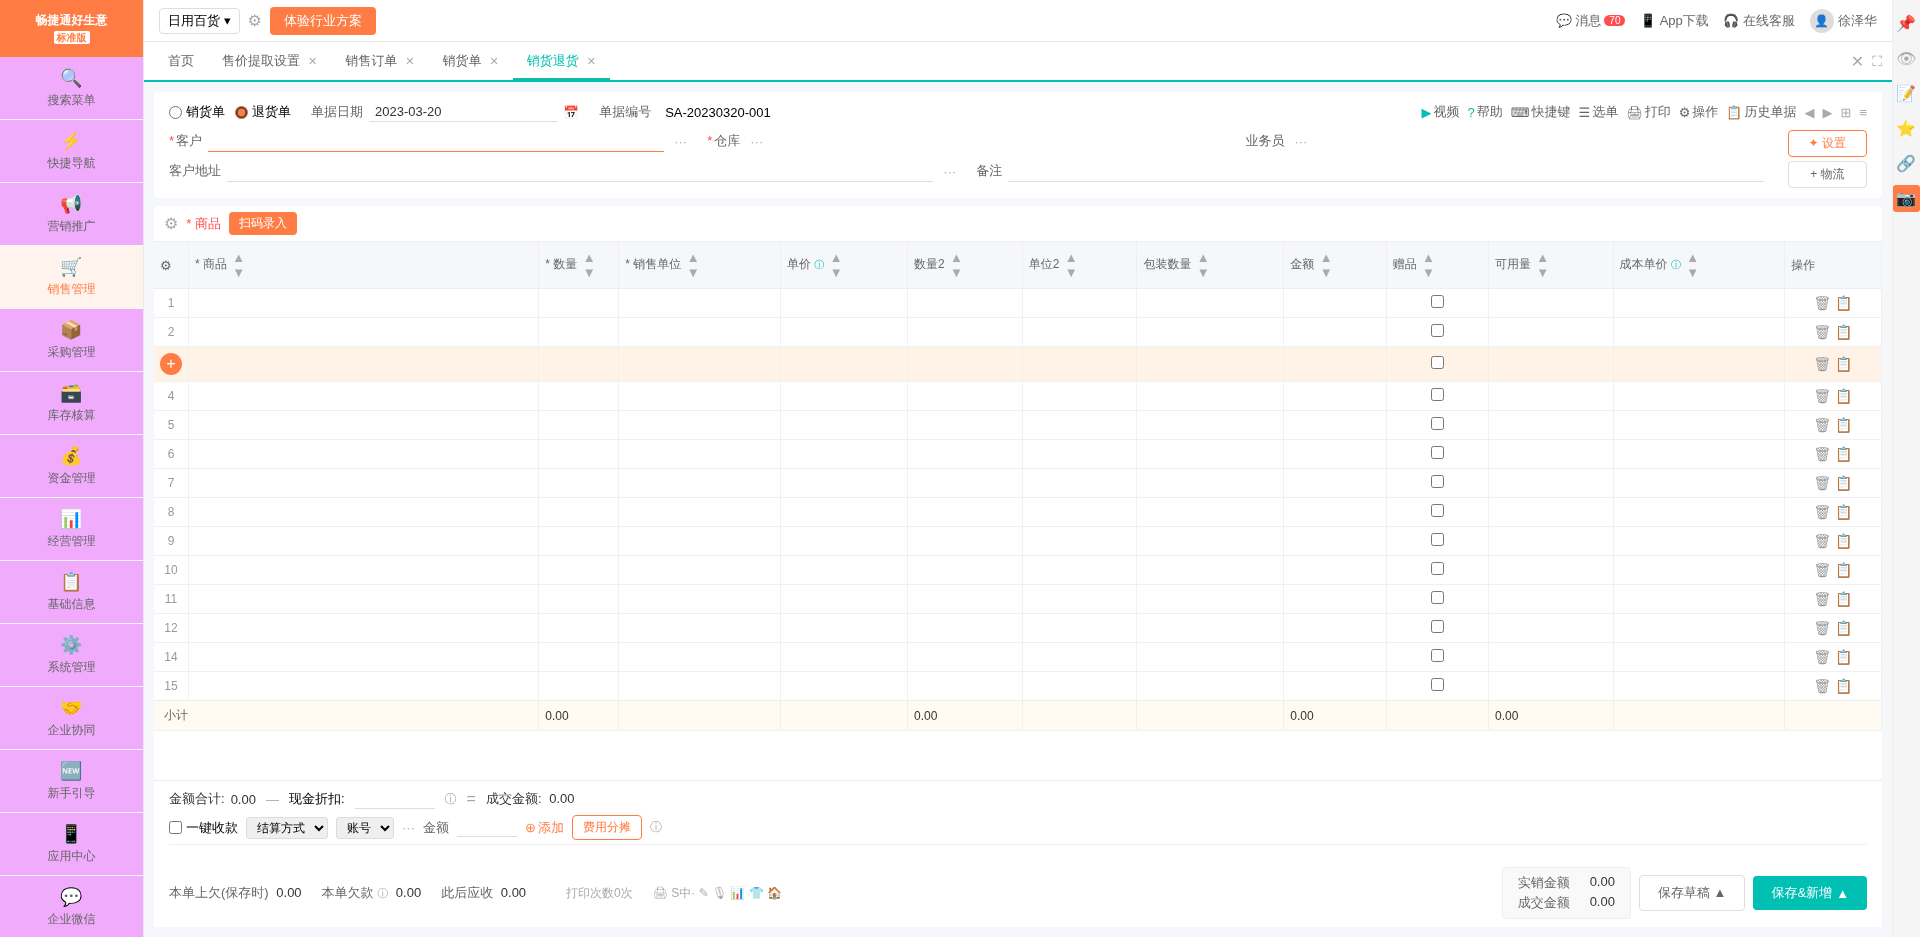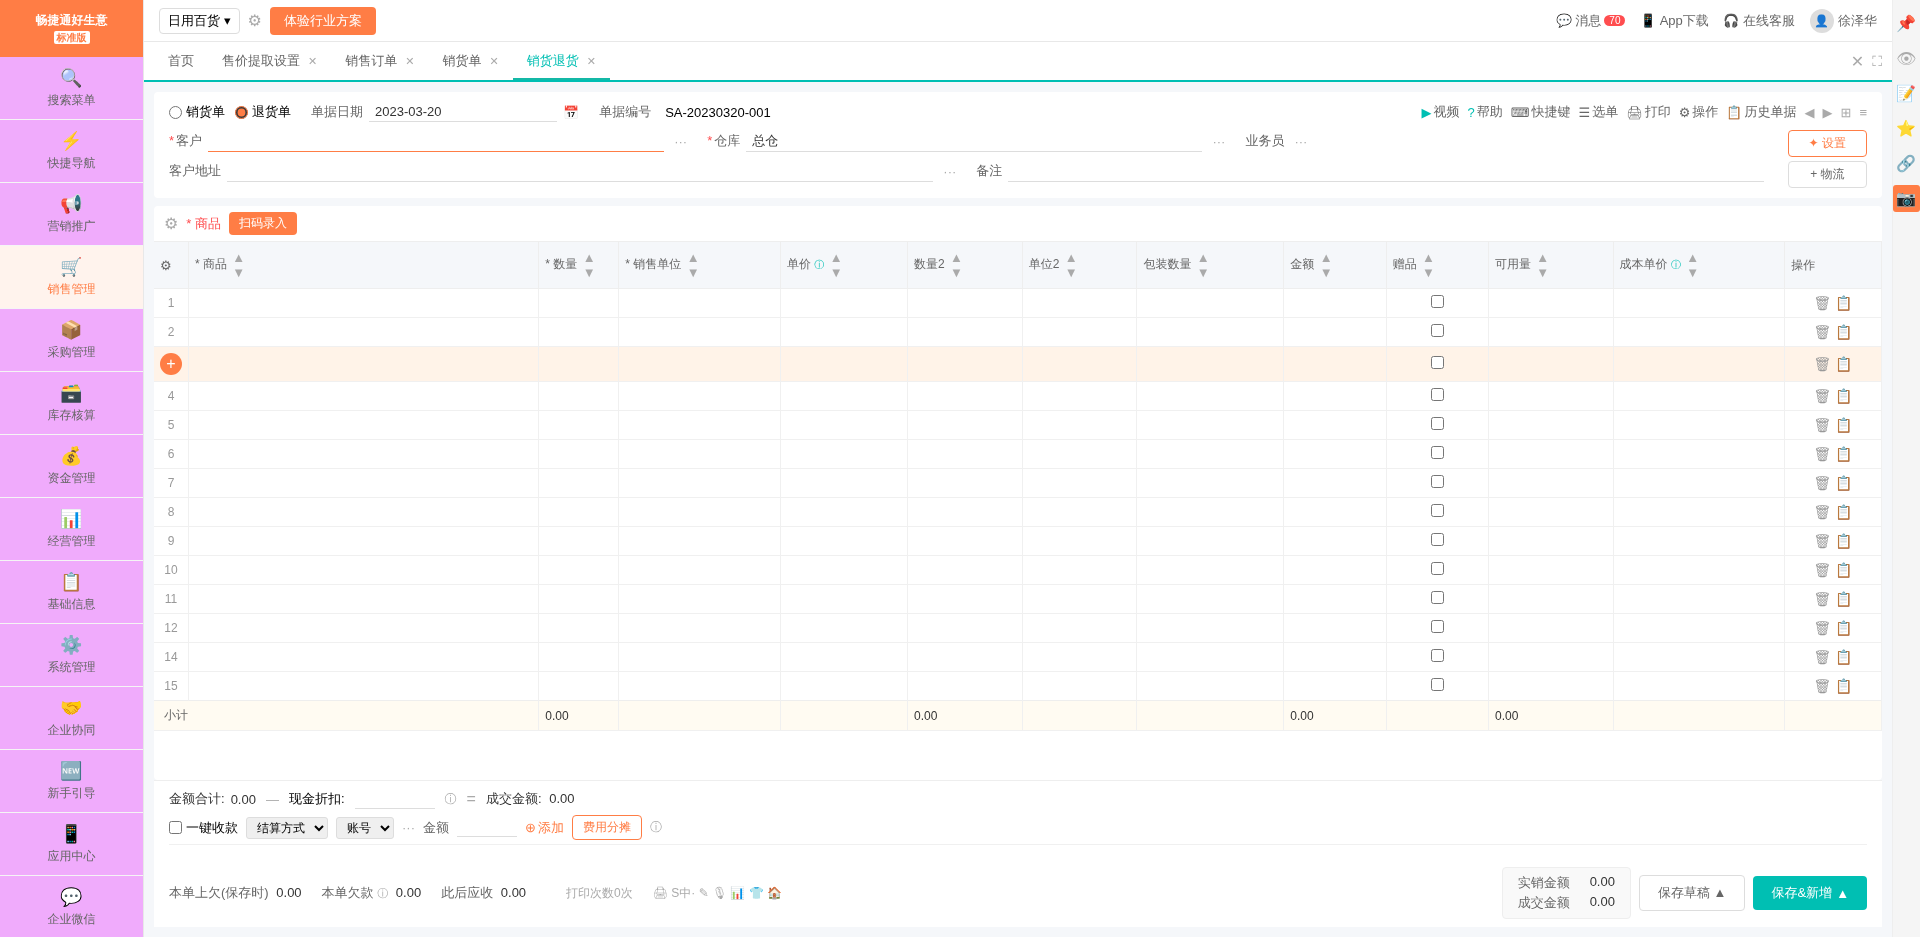--- a/index.html
+++ b/index.html
@@ -286,21 +286,20 @@
       <div style="display:flex; gap:24px; align-items:flex-start;">
         <div style="flex:1;">
           <div class="form-fields">
             <div class="form-field">
               <label class="required">客户</label>
               <input class="form-field-input" type="text" style="border-bottom: 1px solid rgb(255, 125, 69);">
               <span class="dots">···</span>
             </div>
             <div class="form-field">
               <label class="required">仓库</label>
-              <input class="form-field-input" type="text" value="总仓" style="">
               <span class="dots">···</span>
             </div>
             <div class="form-field">
               <label>业务员</label>
               <span class="dots">···</span>
             </div>
           </div>
           <div class="form-fields-row2 form-fields" style="margin-top:8px;">
             <div class="form-field">
               <label>客户地址</label>

